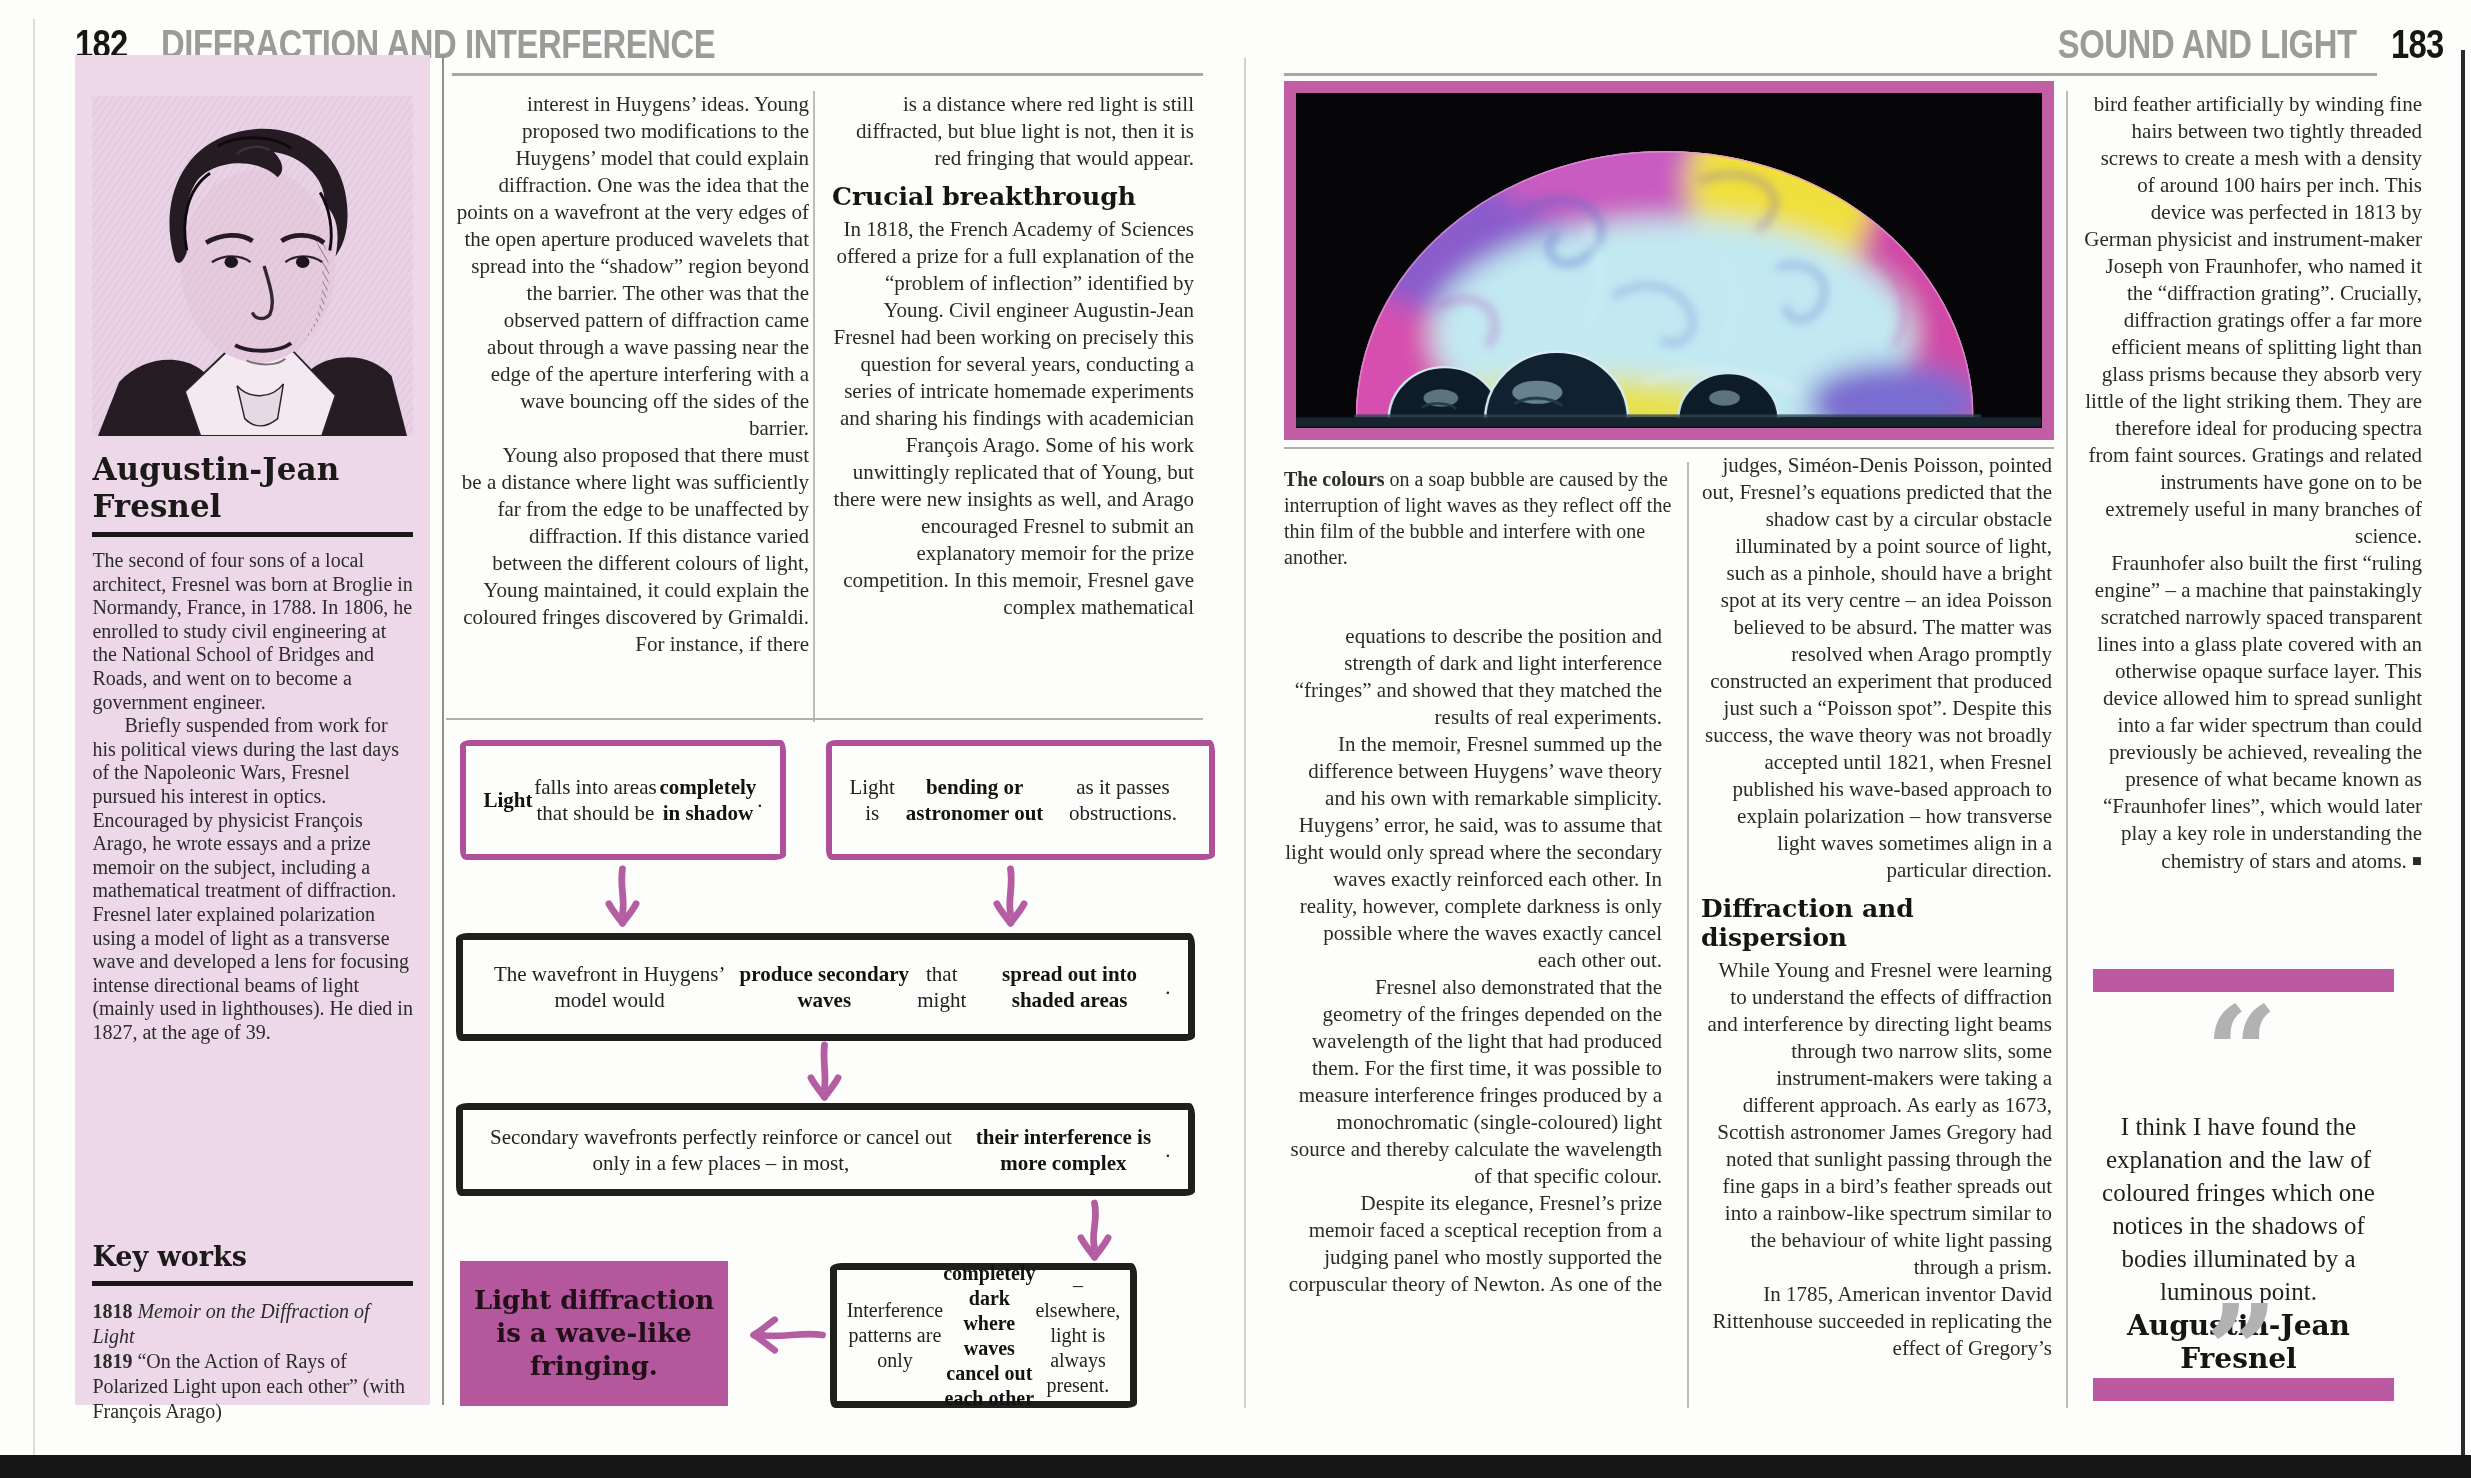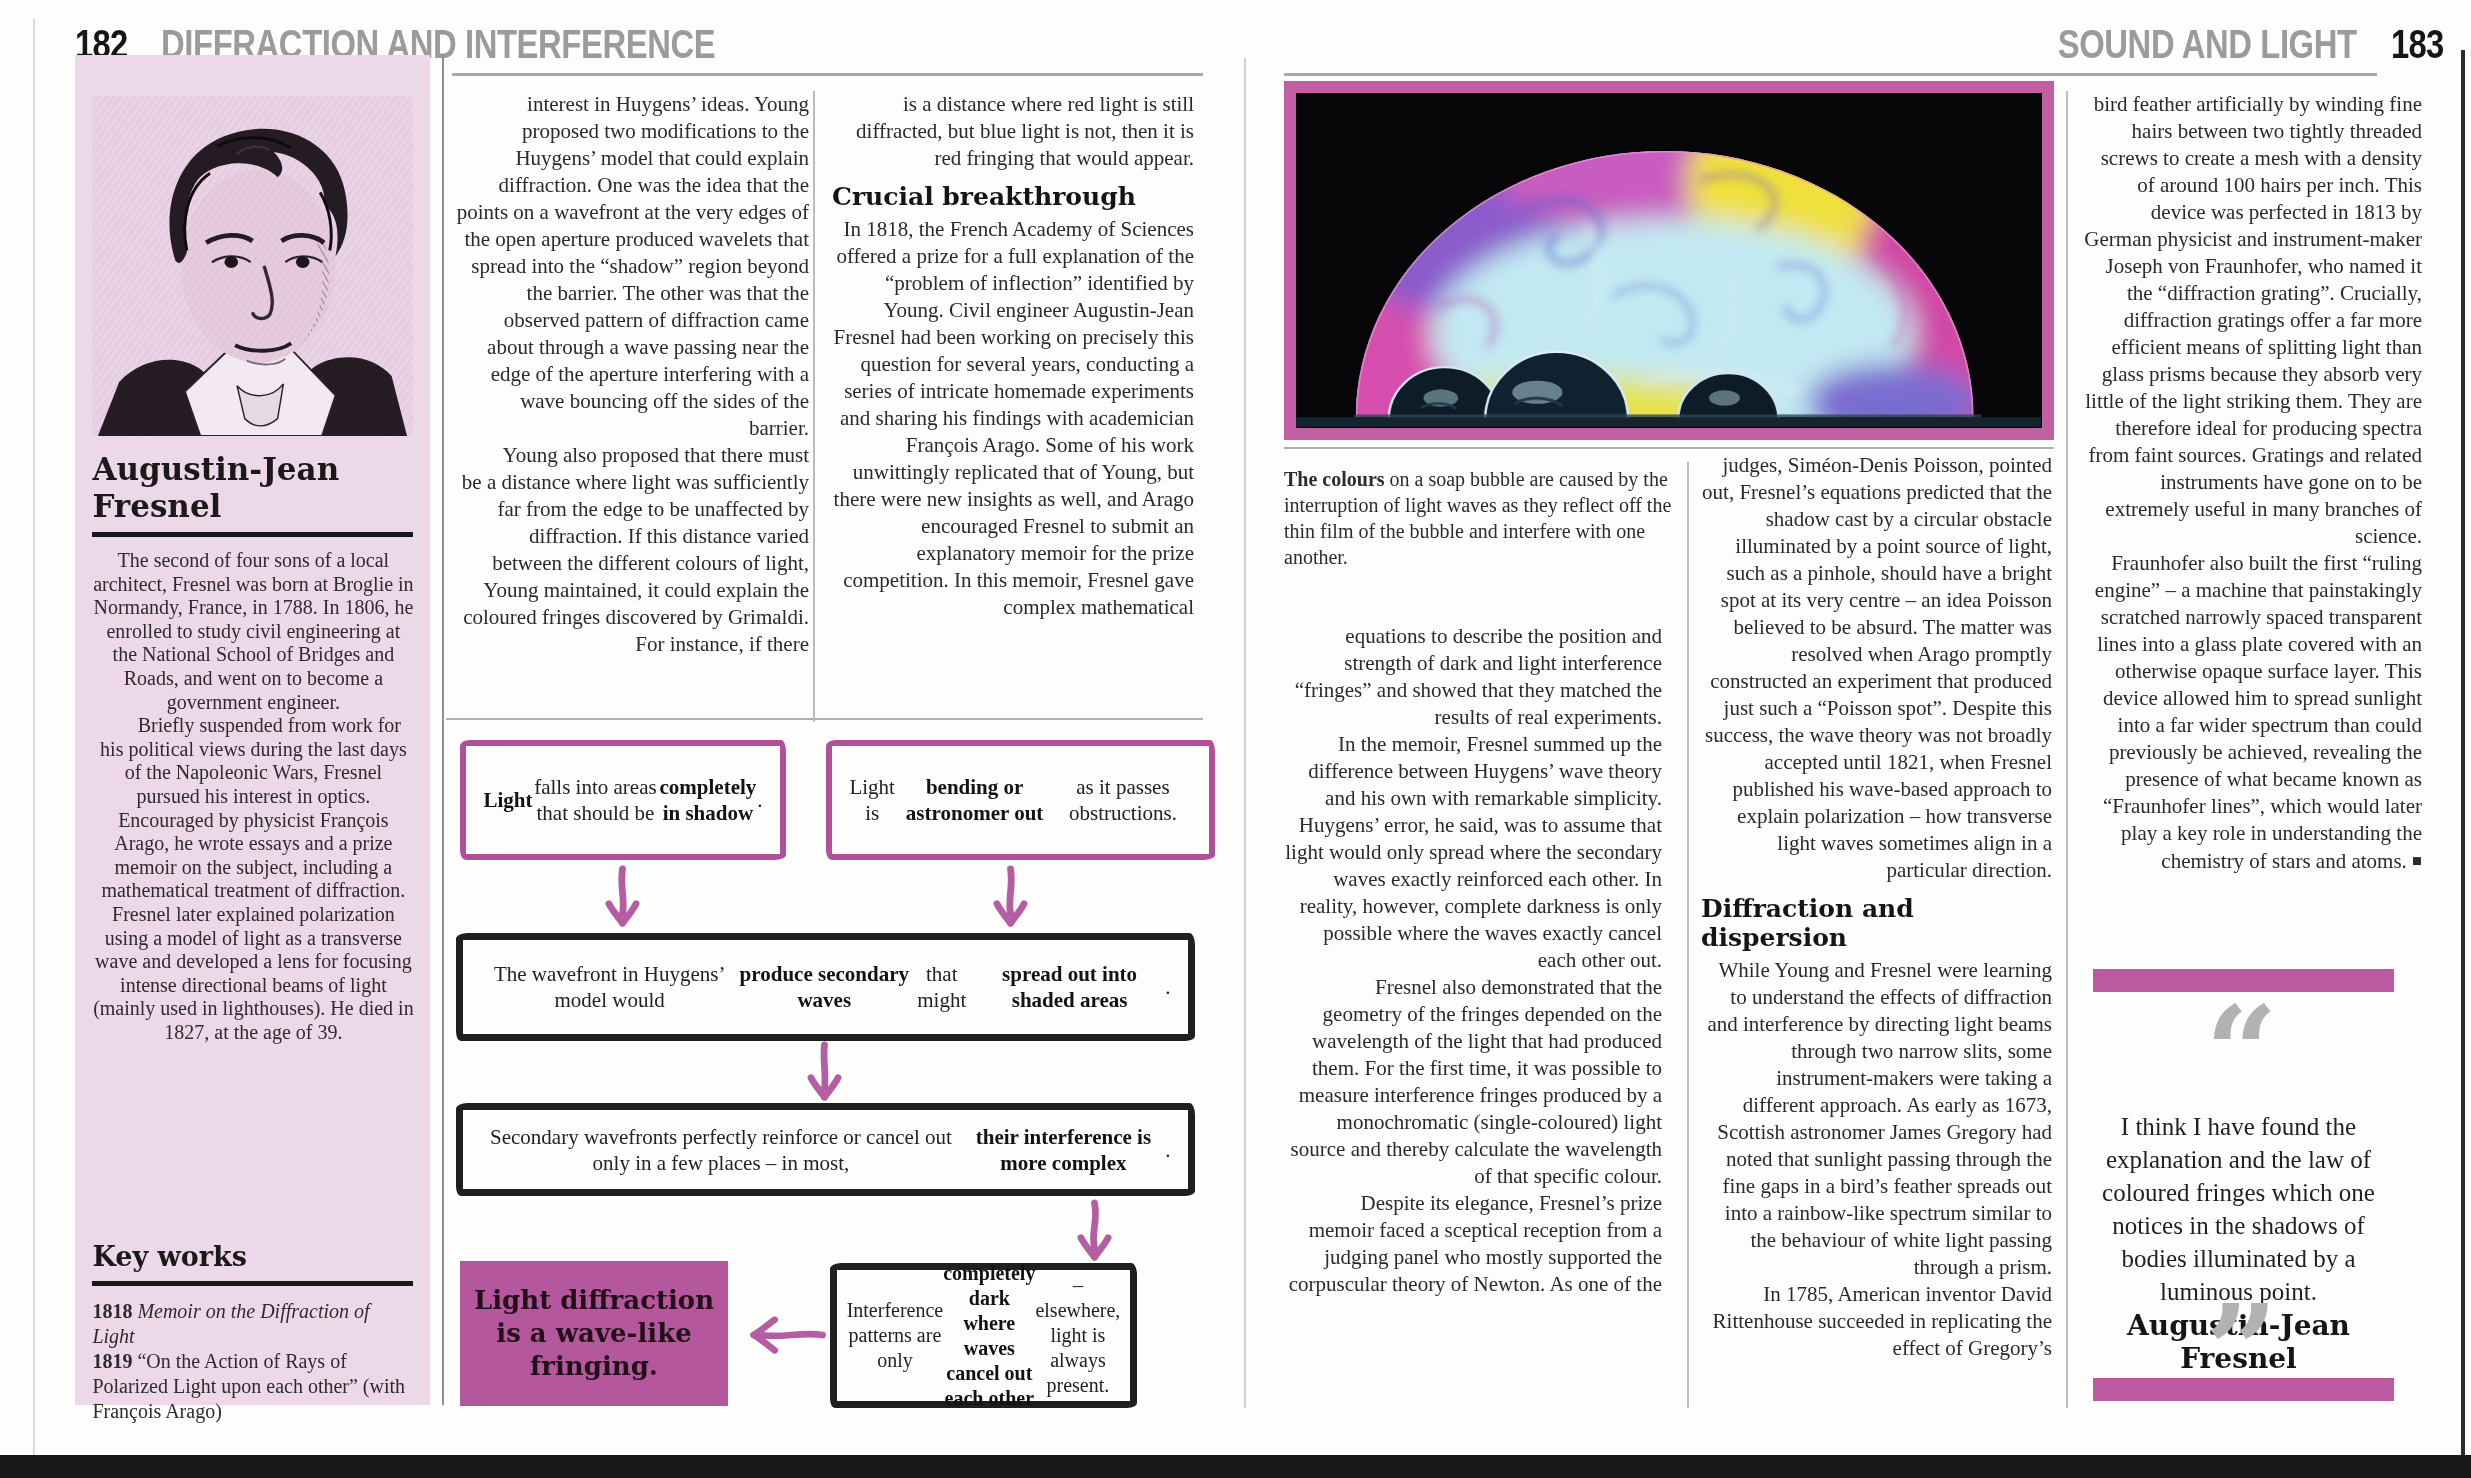--- a/index.html
+++ b/index.html
@@ -23,21 +23,21 @@
   .hdr-rule{height:2.9px;background:#a9a8a6;}
   .rule-l{left:452px;top:73px;width:751px;}
   .rule-r{left:1284px;top:73px;width:1093px;}
   
   .sidebar{left:75px;top:55px;width:355px;height:1350px;background:#ecd8e9;}
   .portrait{left:17.4px;top:41px;width:321px;height:340px;}
   .bio-name{left:17.4px;top:396px;width:322px;font-family:"DejaVu Serif",serif;font-weight:700;
             font-size:31px;line-height:37px;color:#1b1a19;}
   .bar-rule{left:17.4px;width:321px;height:4.8px;background:#191818;}
   .name-rule{top:477px;}
-  .bio-text{left:17.4px;top:494px;width:322px;font-size:20px;line-height:23.6px;color:#2d2c2a;text-align:center;}
+  .bio-text{left:17.4px;top:494px;width:322px;font-size:20px;line-height:23.6px;color:#2d2c2a;}
   .bio-text p{margin:0;}
   .bio-text p.ind{text-indent:1.6em;}
   .kw-title{left:17.4px;top:1186px;font-family:"DejaVu Serif",serif;font-weight:700;font-size:27px;color:#1b1a19;}
   .kw-rule{top:1226px;}
   .kw-text{left:17.4px;top:1244px;width:322px;font-size:20px;line-height:25px;color:#2d2c2a;}
   
   .bodycol{font-size:21px;line-height:27px;color:#2b2a28;overflow:hidden;}
   .bodycol p{margin:0;text-align:right;}
   .bodycol p.ind{text-indent:1.5em;}
   .subhead{font-family:"DejaVu Serif",serif;font-weight:700;font-size:25px;line-height:29px;

